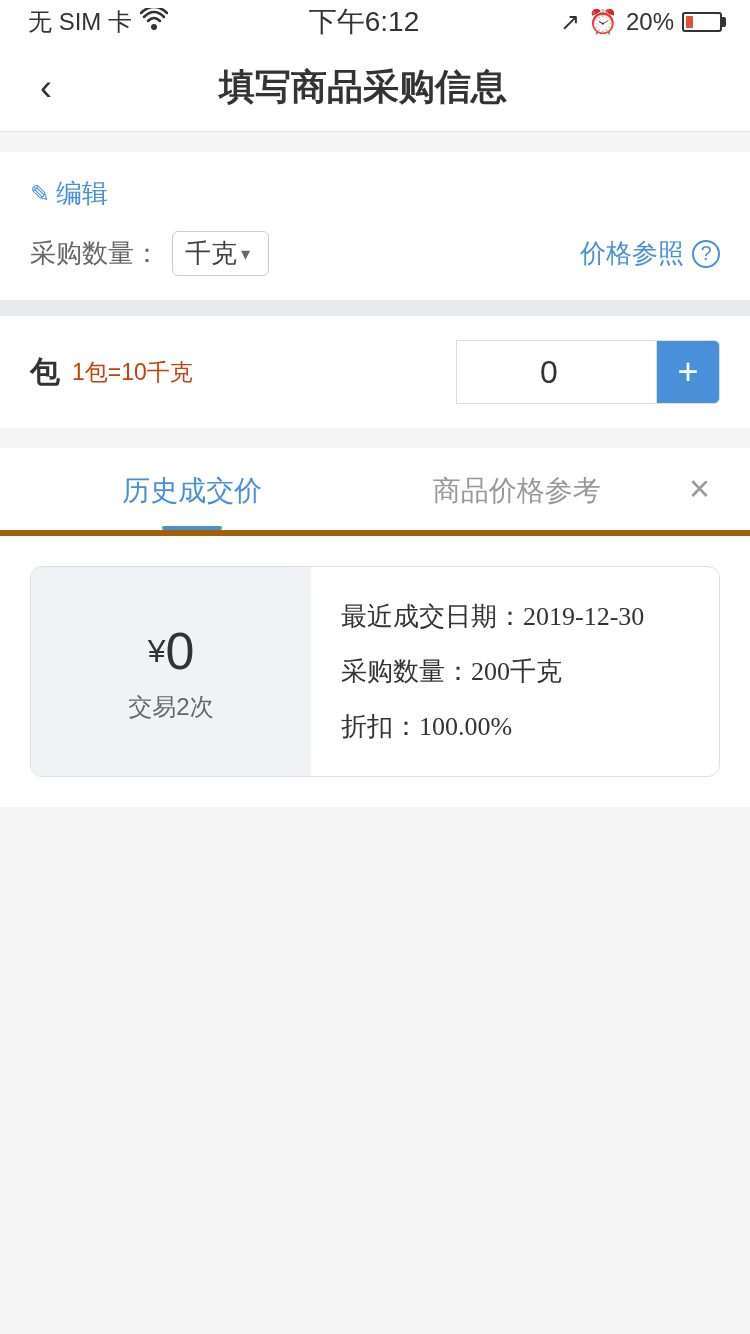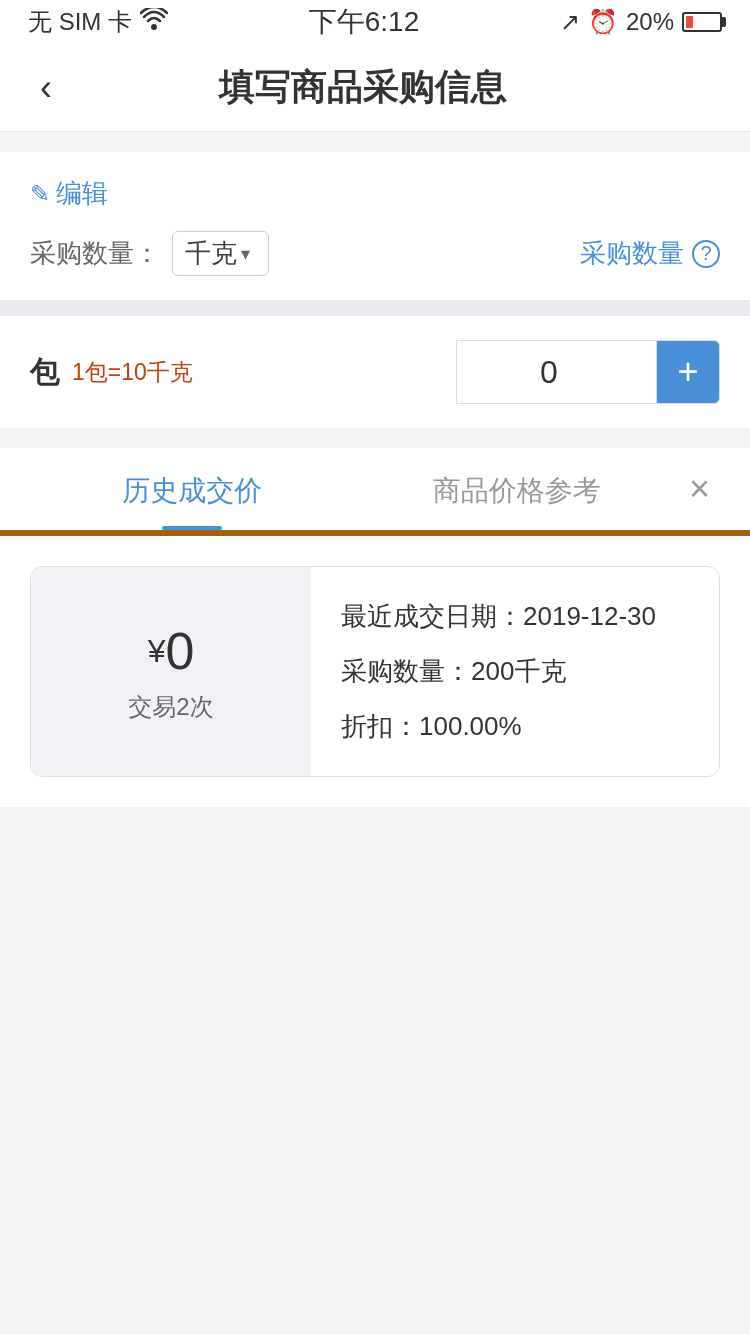--- a/index.html
+++ b/index.html
@@ -315,20 +315,21 @@
       padding: 30px 30px;
       display: flex;
       flex-direction: column;
       justify-content: center;
       gap: 16px;
     }
     .history-detail-row {
       font-size: 26px;
       color: #333;
       line-height: 1.5;
+      font-family: Liberation Serif, serif;
     }
 
     
     .main-bg {
       background: #f5f5f5;
       min-height: 600px;
     }
   </style>
 </head>
 <body>
@@ -371,21 +372,21 @@
     </div>
   </div>
   <div class="purchase-row">
     <div class="purchase-left">
       <span>采购数量：</span>
       <div class="unit-dropdown">
         <span>千克</span>
       </div>
     </div>
     <div class="price-ref">
-      <span>采购数量</span>
+      <span>价格参照</span>
       <div class="help-circle">?</div>
     </div>
   </div>
 </div>
 
 <div class="divider-bar"></div>
 
 <div class="quantity-row">
   <div class="unit-label">
     <span class="unit-icon">包</span>

